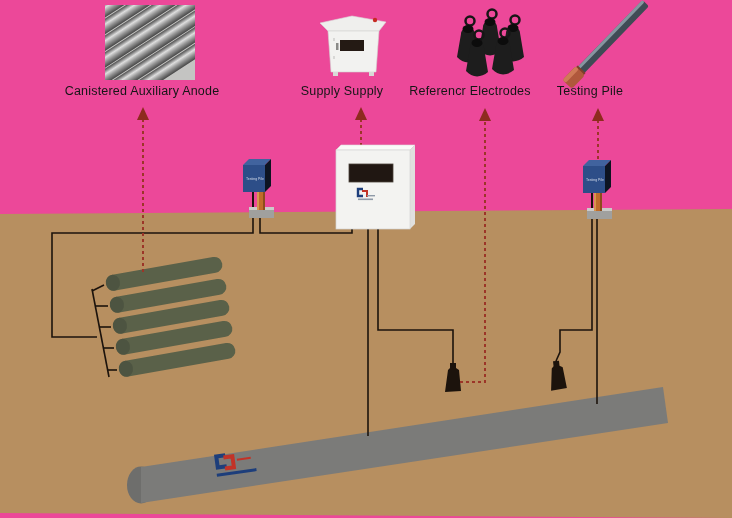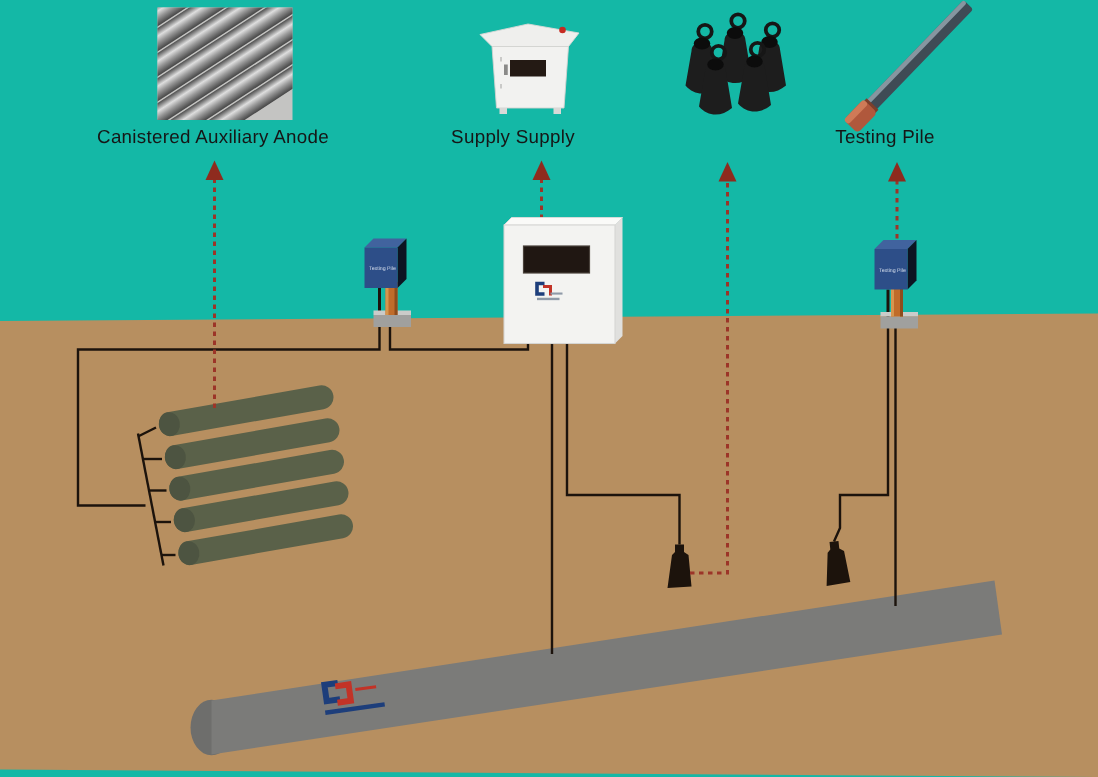--- a/index.html
+++ b/index.html
@@ -3,21 +3,21 @@
 <meta charset="utf-8">
 <style>
   :root{
     --soil:#b78f60; --pipe:#7b7b79; --anode:#5a6149; --wire:#1c130c;
     --arrow_red:#9c3528; --box_blue:#2d4e88; --post_orange:#c06c2a;
     --cabinet_white:#f3f3f1; --logo_blue:#1d3e7b; --logo_red:#c23327;
     --label_text:#161616;
   }
   html,body{margin:0;padding:0;background:#fff;}
   .stage{
-    position:relative;width:732px;height:518px;background:#14b8a6;
+    position:relative;width:732px;height:518px;background:#ec4899;
     overflow:hidden;font-family:"Liberation Sans",sans-serif;
   }
   .scene{position:absolute;left:0;top:0;}
   .caption{
     position:absolute;transform:translateX(-50%);
     font-size:12.5px;color:var(--label_text);white-space:nowrap;
     letter-spacing:0.2px;
   }
 </style>
 </head>
@@ -219,15 +219,16 @@
       <rect x="-2" y="-4.5" width="95" height="9" rx="2" fill="#3f4b55"></rect>
       <rect x="-2" y="-4.5" width="95" height="3" rx="1.5" fill="#93a3ae" opacity="0.85"></rect>
       <rect x="-2" y="-5.5" width="3" height="11" fill="#7c3f2b"></rect>
       <rect x="-20" y="-6.5" width="19" height="13" rx="3" fill="#b0583c"></rect>
       <rect x="-20" y="-6.5" width="19" height="4.5" rx="2" fill="#cf7a57"></rect>
     </g>
   </svg>
 
   <div class="caption" style="left:142px;top:84px">Canistered Auxiliary Anode</div>
   <div class="caption" style="left:342px;top:84px">Supply Supply</div>
+  <div class="caption" style="left:470px;top:84px">Referencr Electrodes</div>
   <div class="caption" style="left:590px;top:84px">Testing Pile</div>
 
 </div>
 
 </body></html>

